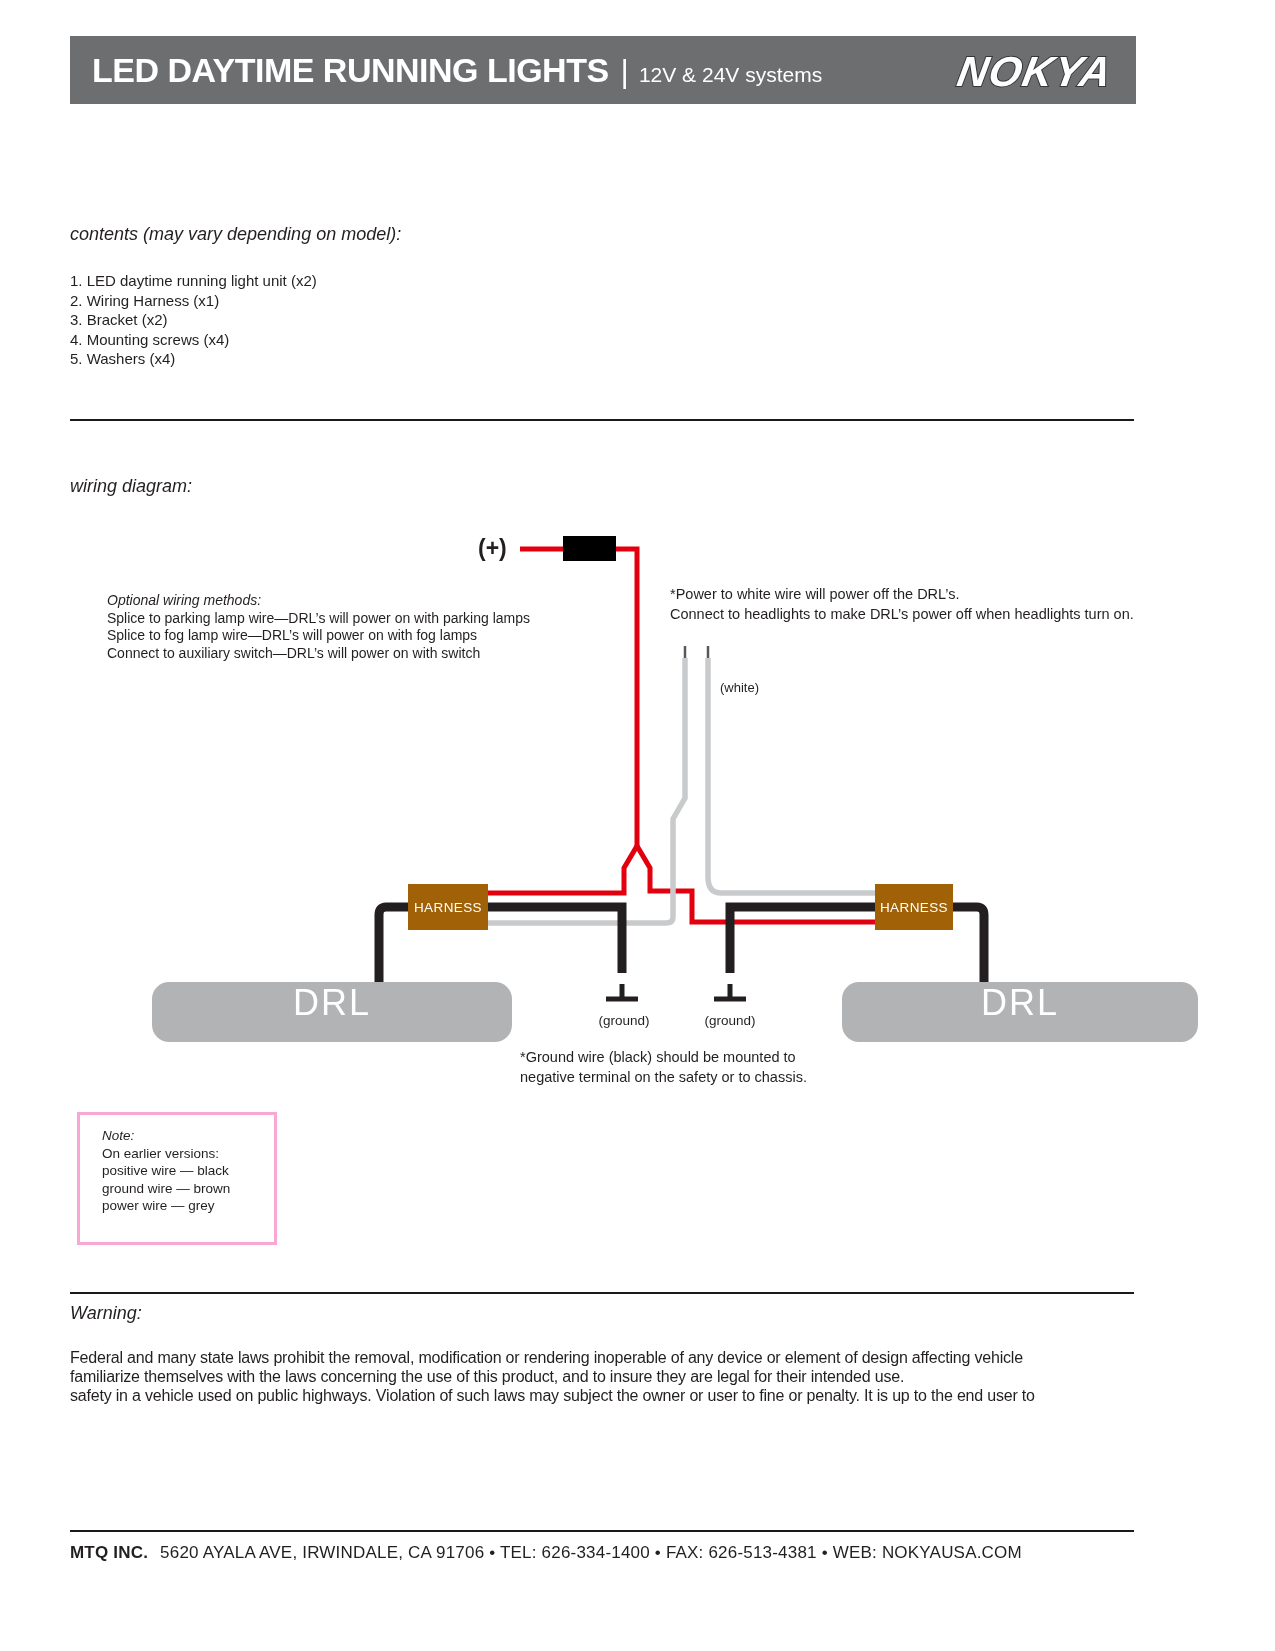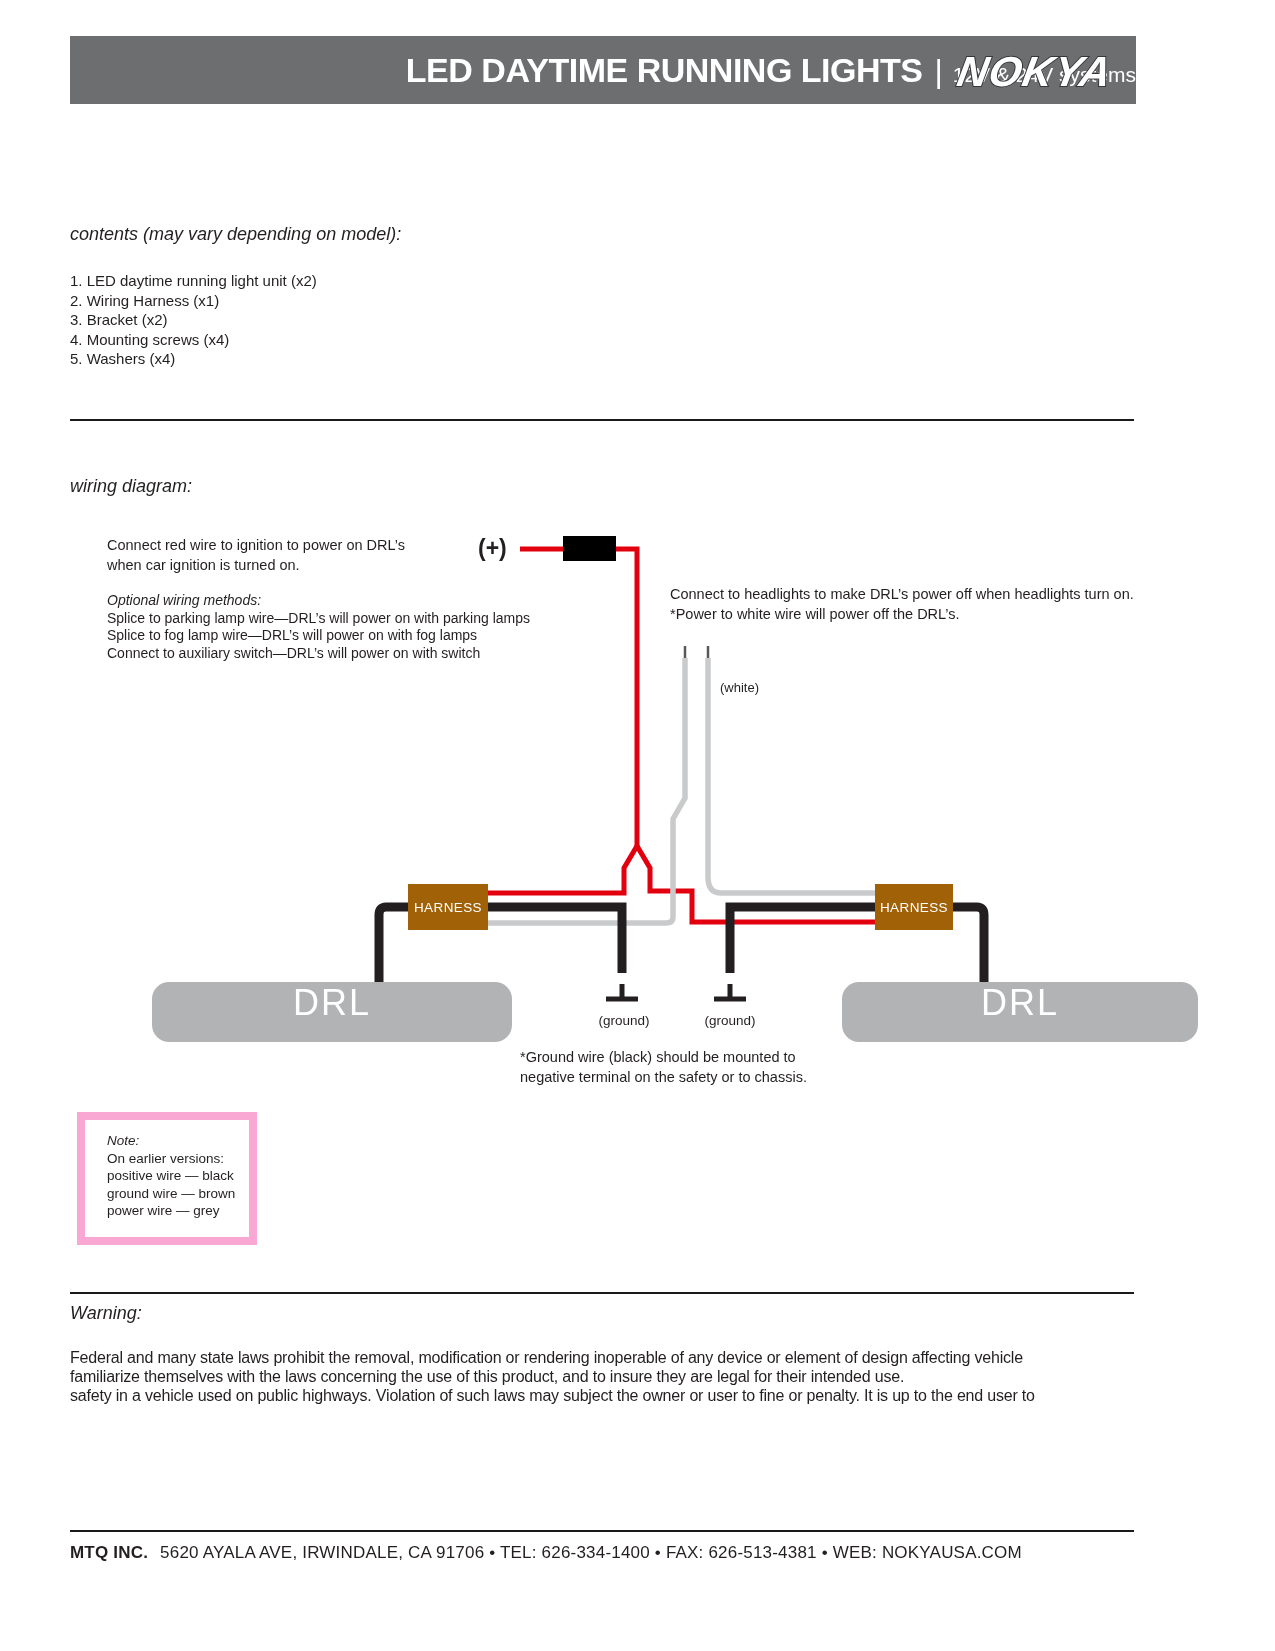--- a/index.html
+++ b/index.html
@@ -2,21 +2,21 @@
 <html><head>
 <meta charset="utf-8">
 <style>
   html,body{margin:0;padding:0;background:#fff;}
   .page{position:relative;width:1275px;height:1651px;background:#ffffff;overflow:hidden;
         font-family:"Liberation Sans","DejaVu Sans",sans-serif;color:#231f20;}
   .abs{position:absolute;}
 
   
   .header-bar{left:70px;top:36px;width:1066px;height:68px;background:#6d6e70;
-              display:flex;align-items:center;justify-content:flex-end;}
+              display:flex;align-items:center;}
   .title-wrap{margin-left:22px;color:#fff;white-space:nowrap;display:flex;align-items:baseline;}
   .t-led{font-size:34px;font-weight:bold;letter-spacing:-0.5px;}
   .t-main{font-size:34px;font-weight:bold;letter-spacing:-0.5px;margin-left:9px;}
   .t-sep{font-size:32px;font-weight:100;margin:0 10px 0 12px;}
   .t-sub{font-size:21px;}
   .logo{position:absolute;right:24px;bottom:8px;color:#fff;font-size:42px;font-weight:bold;
         font-style:italic;letter-spacing:1px;transform:skewX(-10deg);
         -webkit-text-stroke:2px #35363a;paint-order:stroke fill;}
 
   
@@ -30,21 +30,21 @@
   .plus{font-size:23px;font-weight:bold;}
   .small-label{font-size:13px;}
   .fuse{background:#000;}
   .harness{background:#a16207;color:#fff;display:flex;align-items:center;justify-content:center;
            font-size:13.5px;letter-spacing:0.4px;}
   .drl{background:#b2b3b5;color:#fff;border-radius:17px;display:flex;align-items:flex-start;
        justify-content:center;font-size:36px;letter-spacing:2px;}
   .gnd-label{font-size:13.5px;text-align:center;width:80px;}
 
   
-  .note-box{left:77px;top:1112px;width:180px;height:133px;border:8px solid #f9a8d4;
+  .note-box{left:77px;top:1112px;width:200px;height:133px;border:3px solid #f9a8d4;
             box-sizing:border-box;padding:12px 6px 0 22px;}
   .note-box div{font-size:13.5px;line-height:17.5px;}
   .note-title{font-style:italic;}
 
   .warn-text div{font-size:16px;line-height:18.8px;letter-spacing:-0.2px;white-space:nowrap;}
   .footer-line{font-size:17px;letter-spacing:0.2px;white-space:nowrap;}
   .footer-line b{margin-right:12px;}
 </style>
 </head>
 <body>
@@ -85,39 +85,35 @@
 
     <path d="M409 907 H386 Q379 907 379 915 V982" fill="none" stroke="#231f20" stroke-width="9"></path>
     <path d="M487 907 H622 V973" fill="none" stroke="#231f20" stroke-width="9"></path>
     <path d="M876 907 H730 V973" fill="none" stroke="#231f20" stroke-width="9"></path>
     <path d="M951 907 H977 Q984 907 984 915 V982" fill="none" stroke="#231f20" stroke-width="9"></path>
 
     <path d="M622 984 V997 M606 999 H638" fill="none" stroke="#231f20" stroke-width="5"></path>
     <path d="M730 984 V997 M714 999 H746" fill="none" stroke="#231f20" stroke-width="5"></path>
   </svg>
 
-  <div class="abs note14" style="left:107px;top:536px;">
-    <div>Connect red wire to ignition to power on DRL’s</div>
-    <div>when car ignition is turned on.</div>
-  </div>
 
   <div class="abs opt14" style="left:107px;top:592px;">
     <div style="font-style:italic;">Optional wiring methods:</div>
     <div>Splice to parking lamp wire—DRL’s will power on with parking lamps</div>
     <div>Splice to fog lamp wire—DRL’s will power on with fog lamps</div>
     <div>Connect to auxiliary switch—DRL’s will power on with switch</div>
   </div>
 
   <div class="abs plus" style="left:478px;top:535px;">(+)</div>
 
   <div class="abs fuse" style="left:563px;top:536px;width:53px;height:25px;"></div>
 
   <div class="abs note14" style="left:670px;top:585px;">
+    <div>*Power to white wire will power off the DRL’s.</div>
     <div>Connect to headlights to make DRL’s power off when headlights turn on.</div>
-    <div>*Power to white wire will power off the DRL’s.</div>
   </div>
 
   <div class="abs small-label" style="left:720px;top:680px;">(white)</div>
 
   <div class="abs harness" style="left:408px;top:884px;width:80px;height:46px;">
     <span>HARNESS</span>
   </div>
   <div class="abs harness" style="left:875px;top:884px;width:78px;height:46px;">
     <span>HARNESS</span>
   </div>

